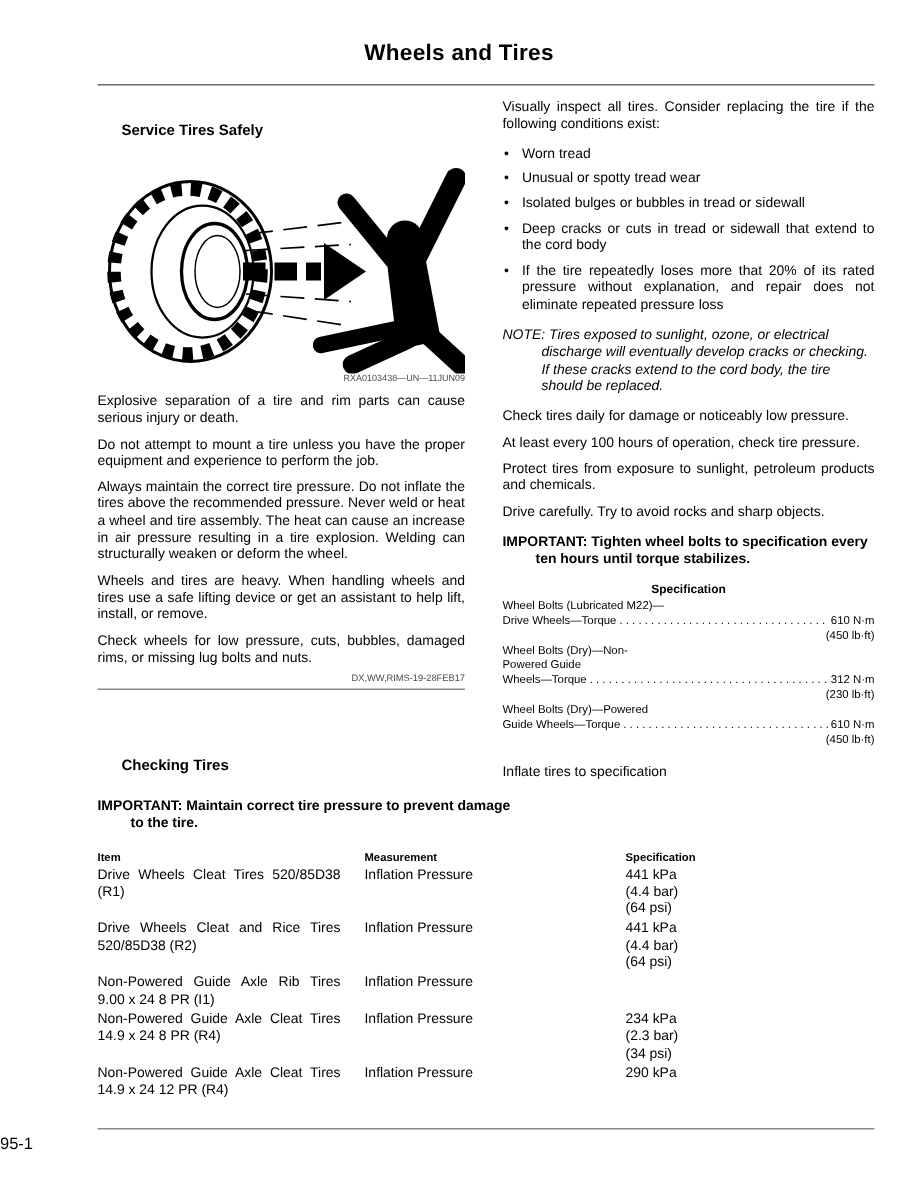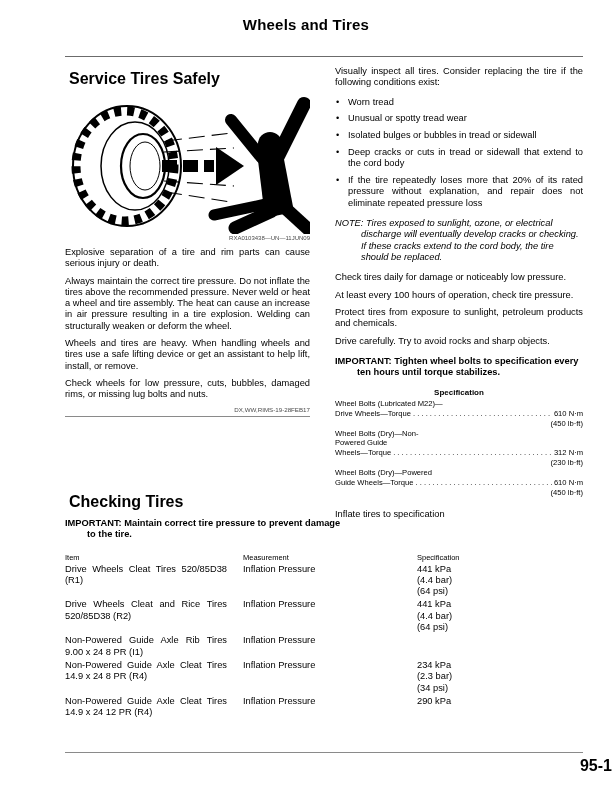--- a/index.html
+++ b/index.html
@@ -3,35 +3,35 @@
 <meta charset="utf-8">
 <style>
   html,body { margin:0; padding:0; background:#e8e8e8; }
   .page {
     position:relative; width:612px; height:792px; margin:0 auto;
     background:#ffffff; color:#000;
     font-family:"Liberation Sans", sans-serif;
     overflow:hidden;
   }
   
-  .header-title { position:absolute; top:16px; left:0; right:0; text-align:center;
+  .header-title { position:absolute; top:27px; left:0; right:0; text-align:center;
     font-size:15px; font-weight:bold; letter-spacing:.2px; }
   .header-rule { position:absolute; top:56px; left:65px; width:518px;
     border-top:1.5px solid #6b6b6b; }
   .footer-rule { position:absolute; top:752px; left:65px; width:518px;
     border-top:1.2px solid #8a8a8a; }
-  .footer-num { position:absolute; top:757px; left:0; right:0; text-align:right;
-    font-size:16px; font-weight:bold; }
+  .footer-num { position:absolute; top:757px; left:0; right:0; text-align:left;
+    font-size:11px; font-weight:normal; }
 
   
   .col-left  { position:absolute; left:65px;  top:66px; width:245px; }
   .col-right { position:absolute; left:335px; top:66px; width:248px; }
   .section-checking { position:absolute; left:65px; top:489px; width:518px; }
 
-  .sec-heading { font-size:16px; font-weight:bold; margin:4px; }
+  .sec-heading { font-size:10px; font-weight:bold; margin:16px; }
   .body-p { font-size:9.3px; line-height:11.3px; margin:6px 0 0; text-align:justify; }
 
   
   .figure { margin:6px 0 0; }
   .figure svg { display:block; }
   .fig-caption { font-size:6px; color:#4a4a4a; text-align:right; margin-top:1px; }
 
   .doc-code { font-size:6.2px; color:#4a4a4a; text-align:right; margin-top:5px; }
   .end-rule { border-top:1.2px solid #8a8a8a; margin-top:3px; }
 
@@ -56,21 +56,21 @@
   .leader::after { content:". . . . . . . . . . . . . . . . . . . . . . . . . . . . . . . . . . . . . . . . . . . . . . . . . . . . . ."; }
   .spec-value { white-space:nowrap; }
   .spec-sub { text-align:right; }
   .closing-p { font-size:9.3px; line-height:11.3px; margin-top:11px; }
 
   
   .imp-left { width:258px; }
   .tire-table { margin-top:12px; }
   .t-row { display:grid; grid-template-columns:178px 174px 1fr; margin-top:2px; }
   .t-head { margin-top:0; }
-  .t-head > div { font-size:7.5px; font-weight:normal; }
+  .t-head > div { font-size:7.5px; font-weight:bold; }
   .t-cell { font-size:9.3px; line-height:11.3px; }
   .t-cell.item { padding-right:16px; text-align:justify; }
   .spec-lines div { min-height:0; }
 </style>
 </head>
 <body>
 
 <div class="page">
 
   <div class="header-title">Wheels and Tires</div>
@@ -111,20 +111,21 @@
           <line x1="197" y1="64" x2="166" y2="26" stroke-width="12"></line>
           <line x1="219" y1="113" x2="243" y2="135" stroke-width="13"></line>
           <line x1="207" y1="117" x2="170" y2="134" stroke-width="13"></line>
           <line x1="201" y1="110" x2="149" y2="121" stroke-width="11"></line>
         </g>
       </svg>
       <div class="fig-caption">RXA0103438—UN—11JUN09</div>
     </div>
 
     <p class="body-p">Explosive separation of a tire and rim parts can cause serious injury or death.</p>
+    <p class="body-p">Do not attempt to mount a tire unless you have the proper equipment and experience to perform the job.</p>
     <p class="body-p">Always maintain the correct tire pressure. Do not inflate the tires above the recommended pressure. Never weld or heat a wheel and tire assembly. The heat can cause an increase in air pressure resulting in a tire explosion. Welding can structurally weaken or deform the wheel.</p>
     <p class="body-p">Wheels and tires are heavy. When handling wheels and tires use a safe lifting device or get an assistant to help lift, install, or remove.</p>
     <p class="body-p">Check wheels for low pressure, cuts, bubbles, damaged rims, or missing lug bolts and nuts.</p>
 
     <div class="doc-code">DX,WW,RIMS-19-28FEB17</div>
     <div class="end-rule"></div>
   </div>
 
   <div class="col-right">
     <p class="body-p" style="margin-top:0;">Visually inspect all tires. Consider replacing the tire if the following conditions exist:</p>

